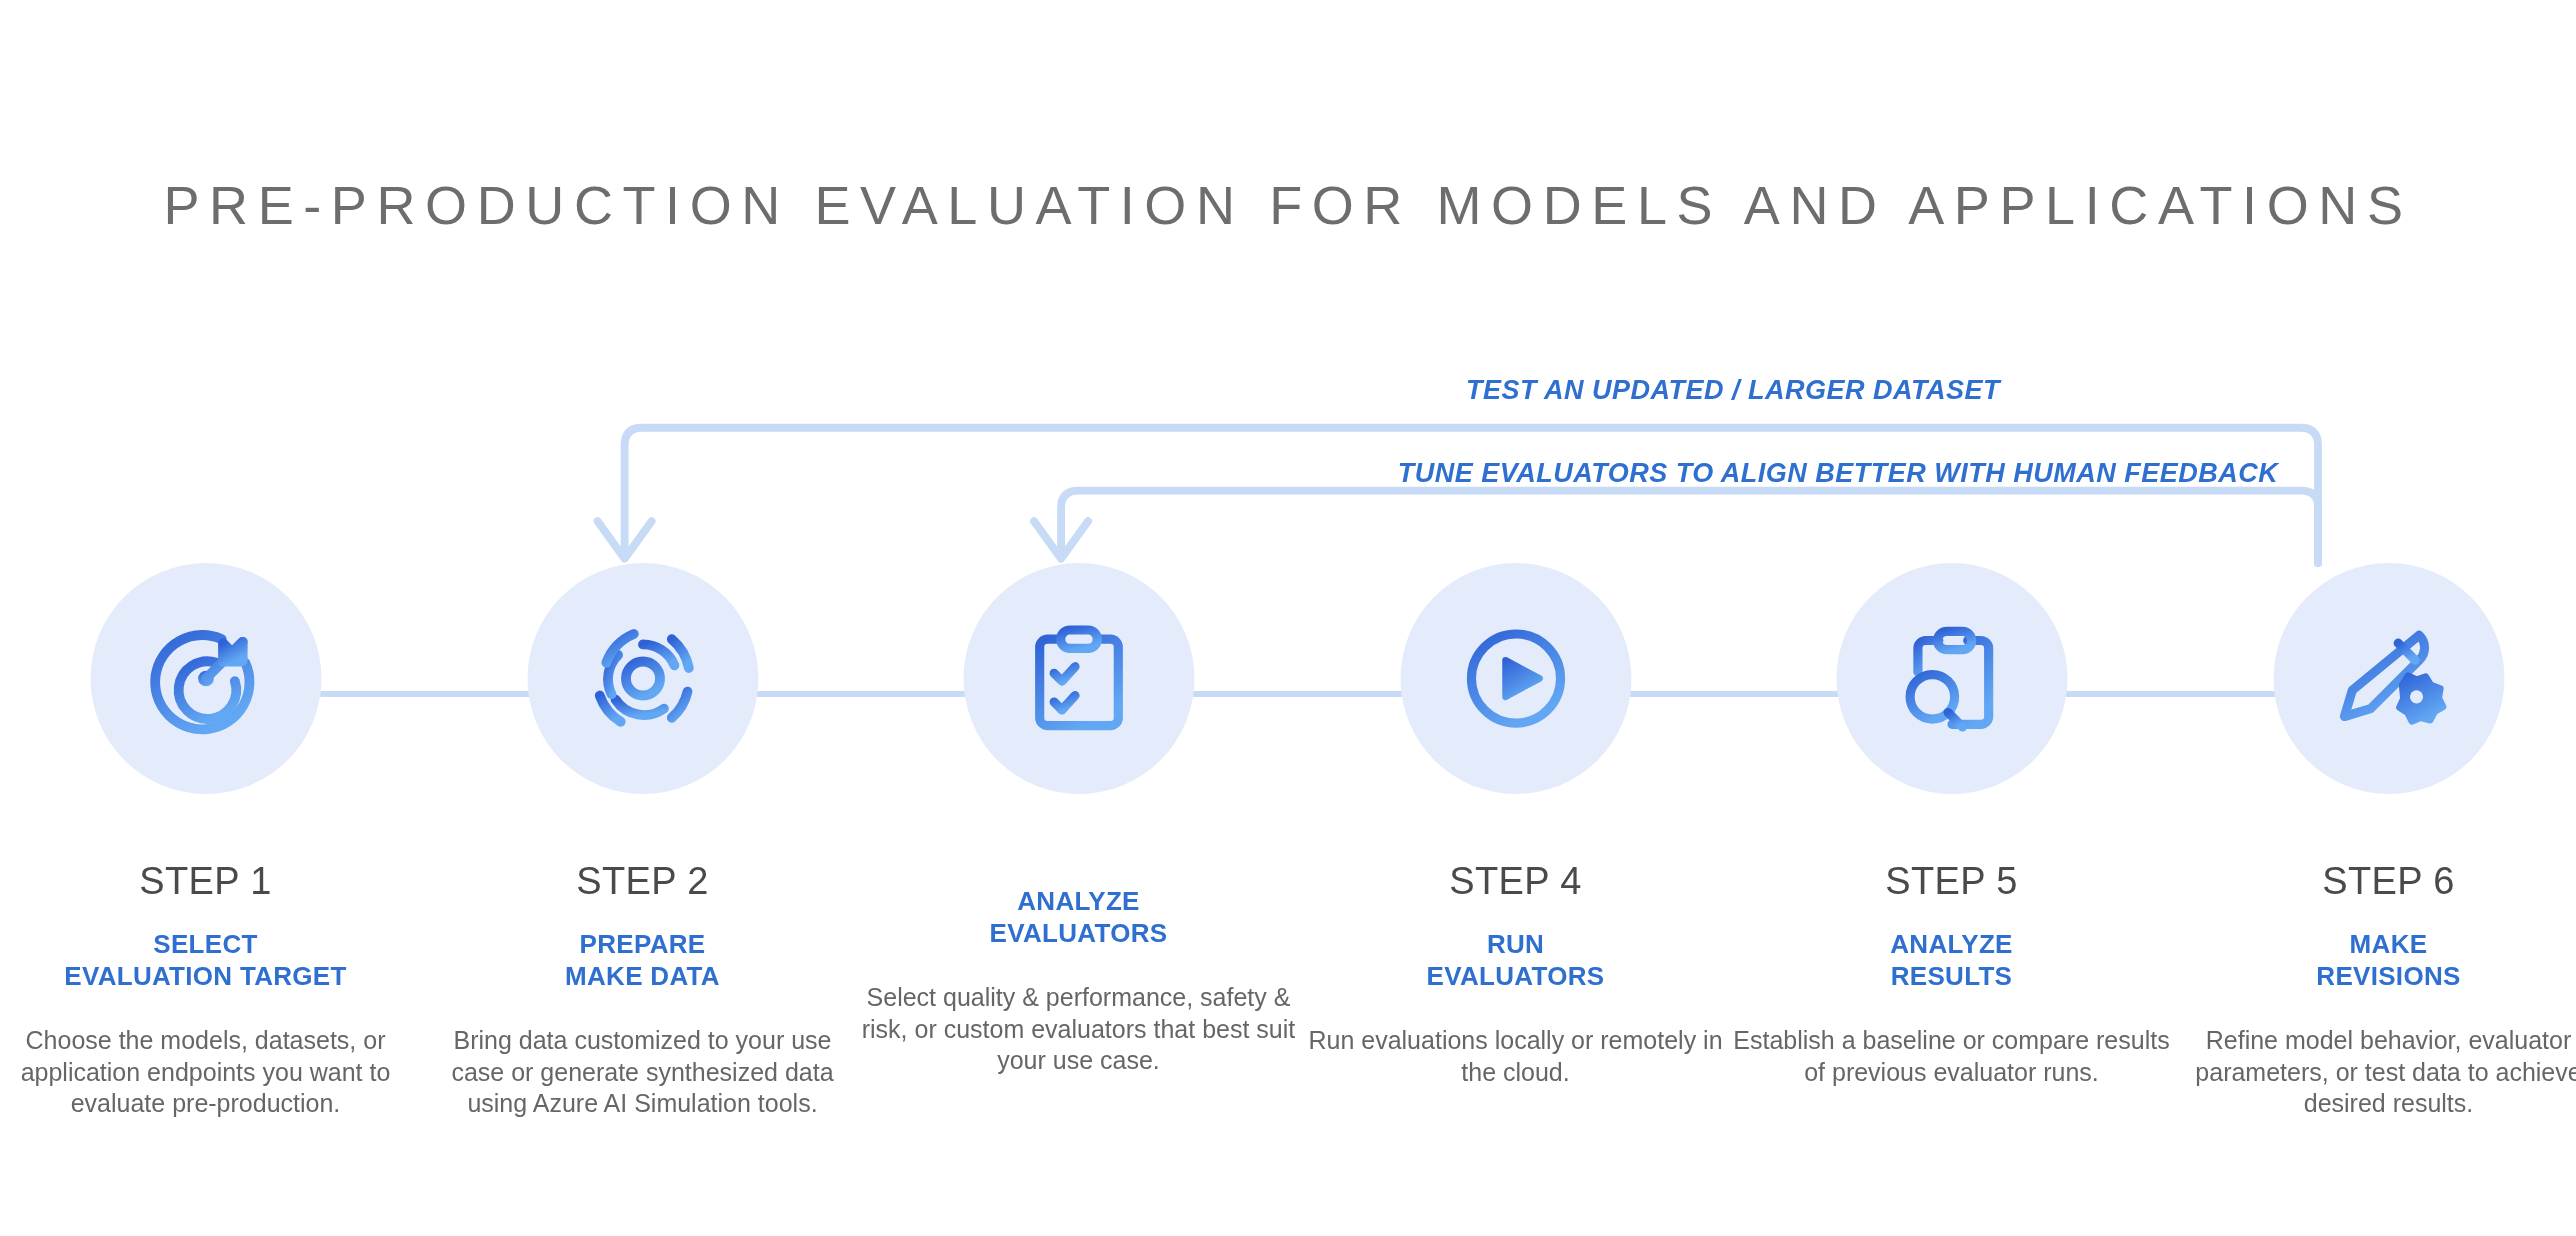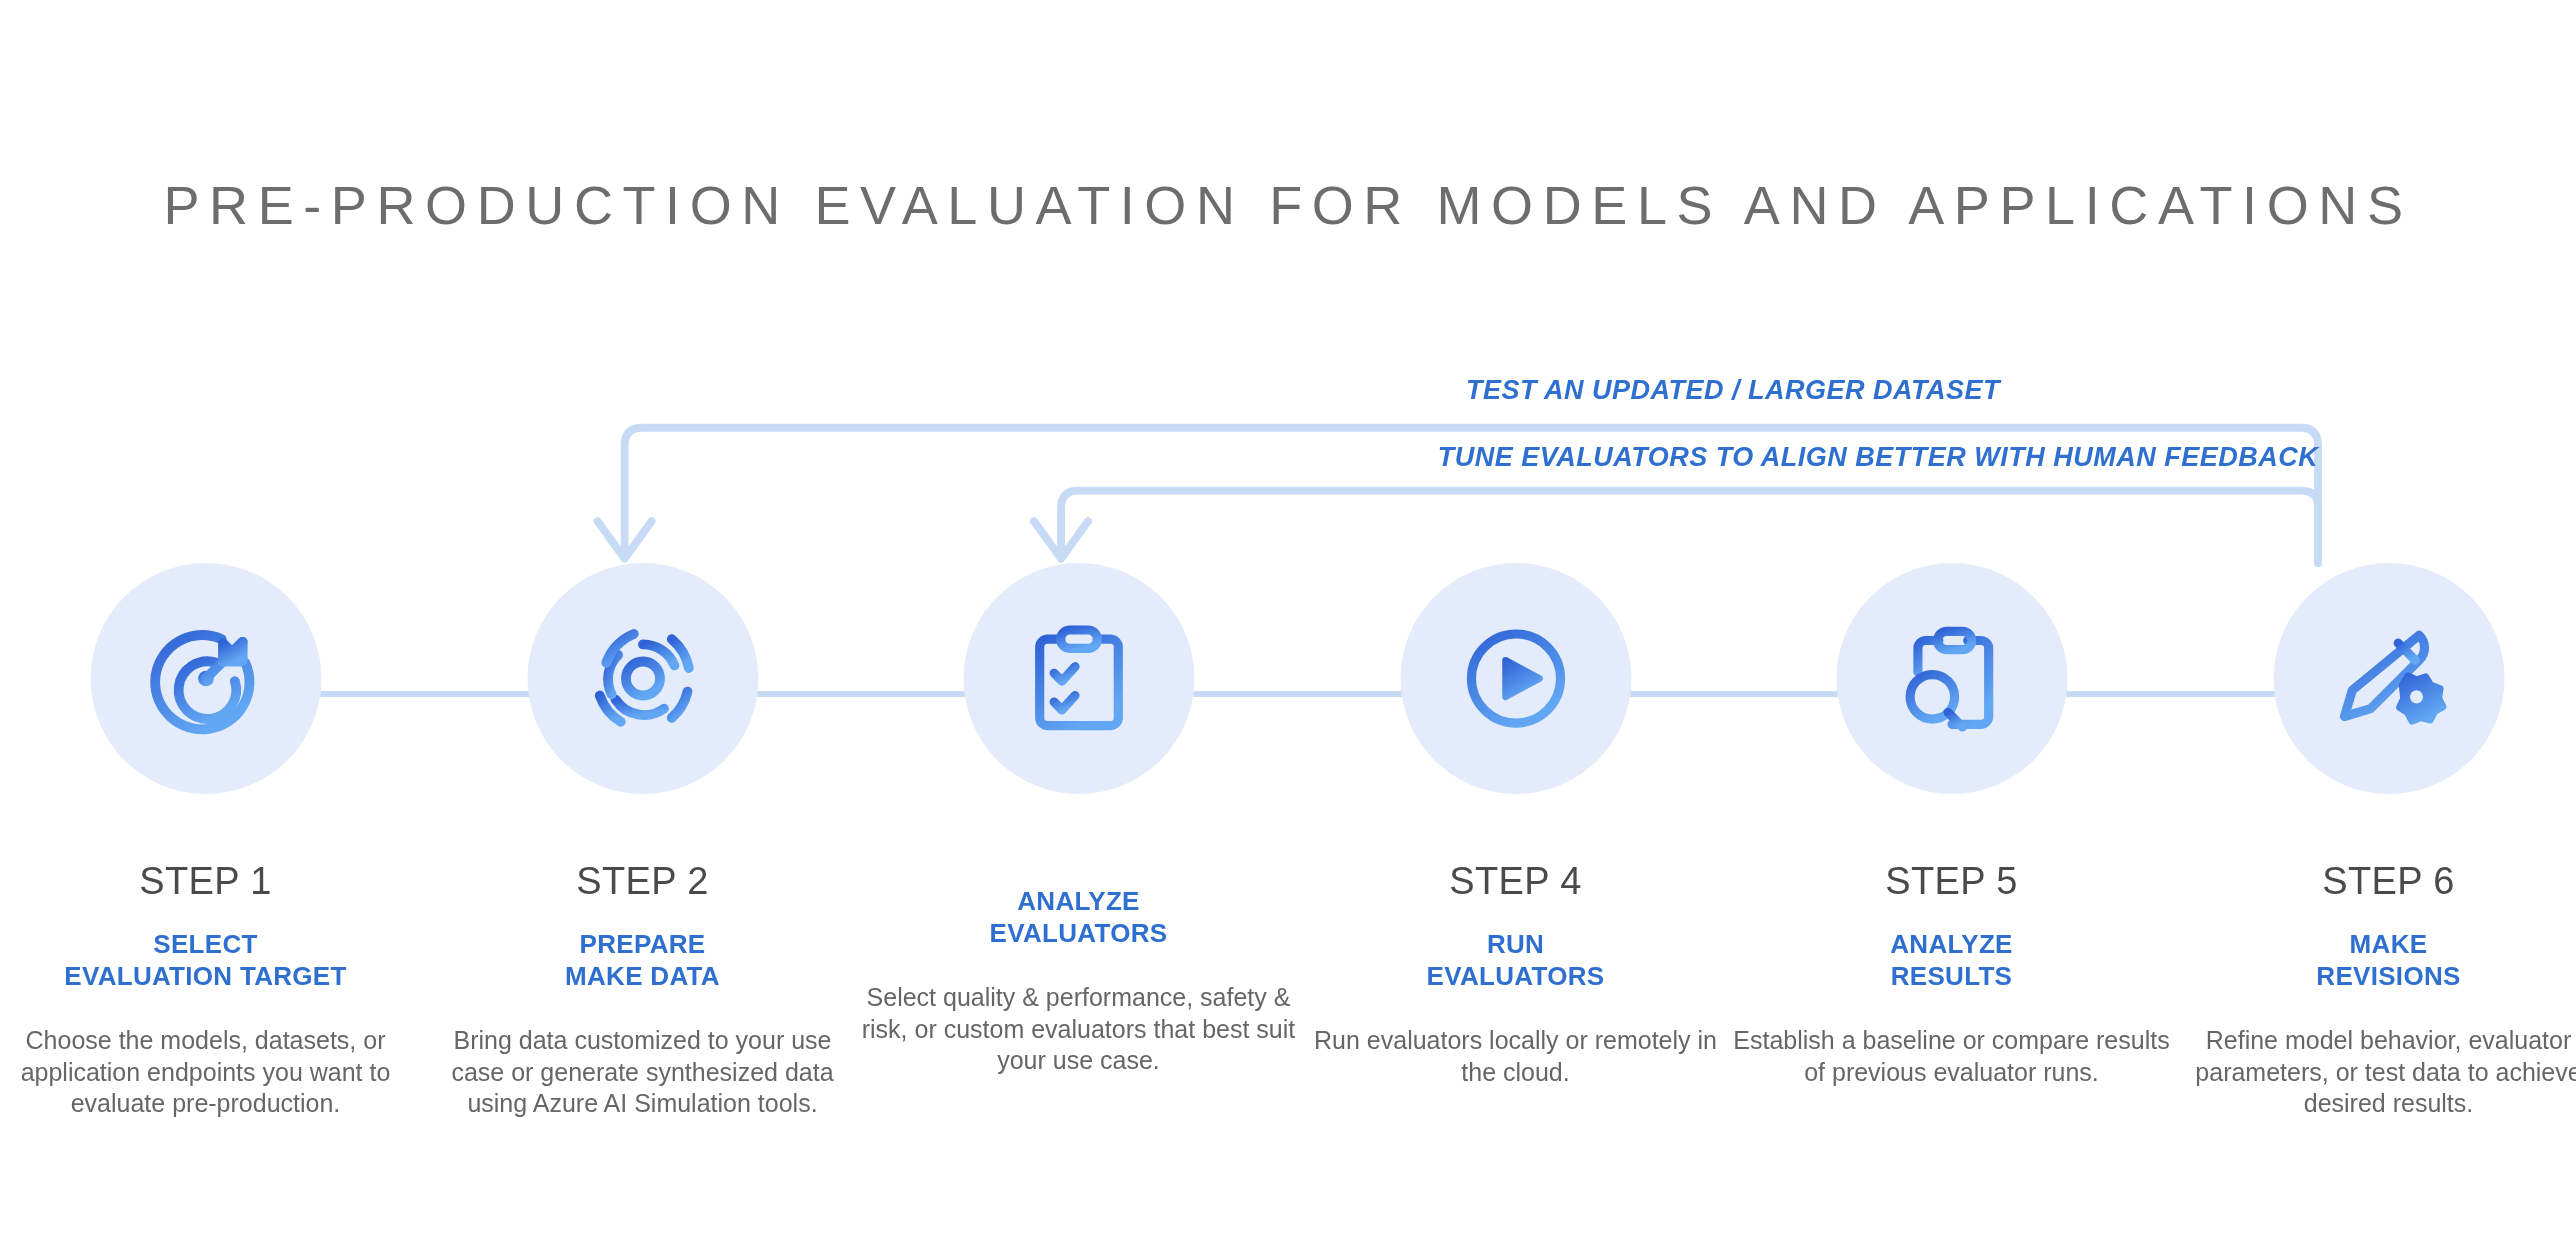--- a/index.html
+++ b/index.html
@@ -15,21 +15,21 @@
 
   #flow { position:absolute; top:0; left:0; width:2312px; height:1236px;border-radius:18px; }
   #flow-svg { position:absolute; top:0; left:0; width:2576px; height:1236px; }
 
   .loop-label{
     position:absolute;
     font-size:27px; font-weight:bold; font-style:italic;
     color:#2f6fd0; letter-spacing:0.5px; white-space:nowrap;
   }
   #loop-label-0{ top:375px; left:1733px; transform:translateX(-50%); }
-  #loop-label-1{ top:442px; left:1838px; transform:translateX(-50%);margin-left:40px; }
+  #loop-label-1{ top:458px; left:1838px; transform:translateX(-50%); }
 
   .step{
     position:absolute; top:0; width:437px; text-align:center;
   }
   .step-circle{
     width:231px; height:231px; border-radius:50%;
     background:#e4ecfb; margin:0 auto;
     position:absolute; top:563px; left:50%; transform:translateX(-50%);
     display:flex; align-items:center; justify-content:center;
   }
@@ -162,21 +162,21 @@
         <circle cx="50" cy="50" r="34"></circle>
         <path d="M42 36 L68 50 L42 64 Z" fill="url(#ig)" stroke="url(#ig)" stroke-width="5"></path>
       </svg>
     </div>
     <div class="step-text">
       <div class="step-num">STEP 4</div>
       <div class="step-title">
         <div>RUN</div>
         <div>EVALUATORS</div>
       </div>
-      <div class="step-desc">Run evaluators locally or remotely in the cloud.</div>
+      <div class="step-desc">Run evaluations locally or remotely in the cloud.</div>
     </div>
   </div>
 
   <div class="step" style="left:1733px;">
     <div class="step-circle">
       <svg viewBox="0 0 100 100" fill="none" stroke="url(#ig)" stroke-width="7" stroke-linecap="round" stroke-linejoin="round">
         <path d="M40 21 H30 a6 6 0 0 0 -6 6 V45"></path>
         <path d="M62 21 H72 a6 6 0 0 1 6 6 V79 a6 6 0 0 1 -6 6 H50"></path>
         <rect x="39" y="14" width="26" height="14" rx="7"></rect>
         <circle cx="35" cy="64" r="17"></circle>

